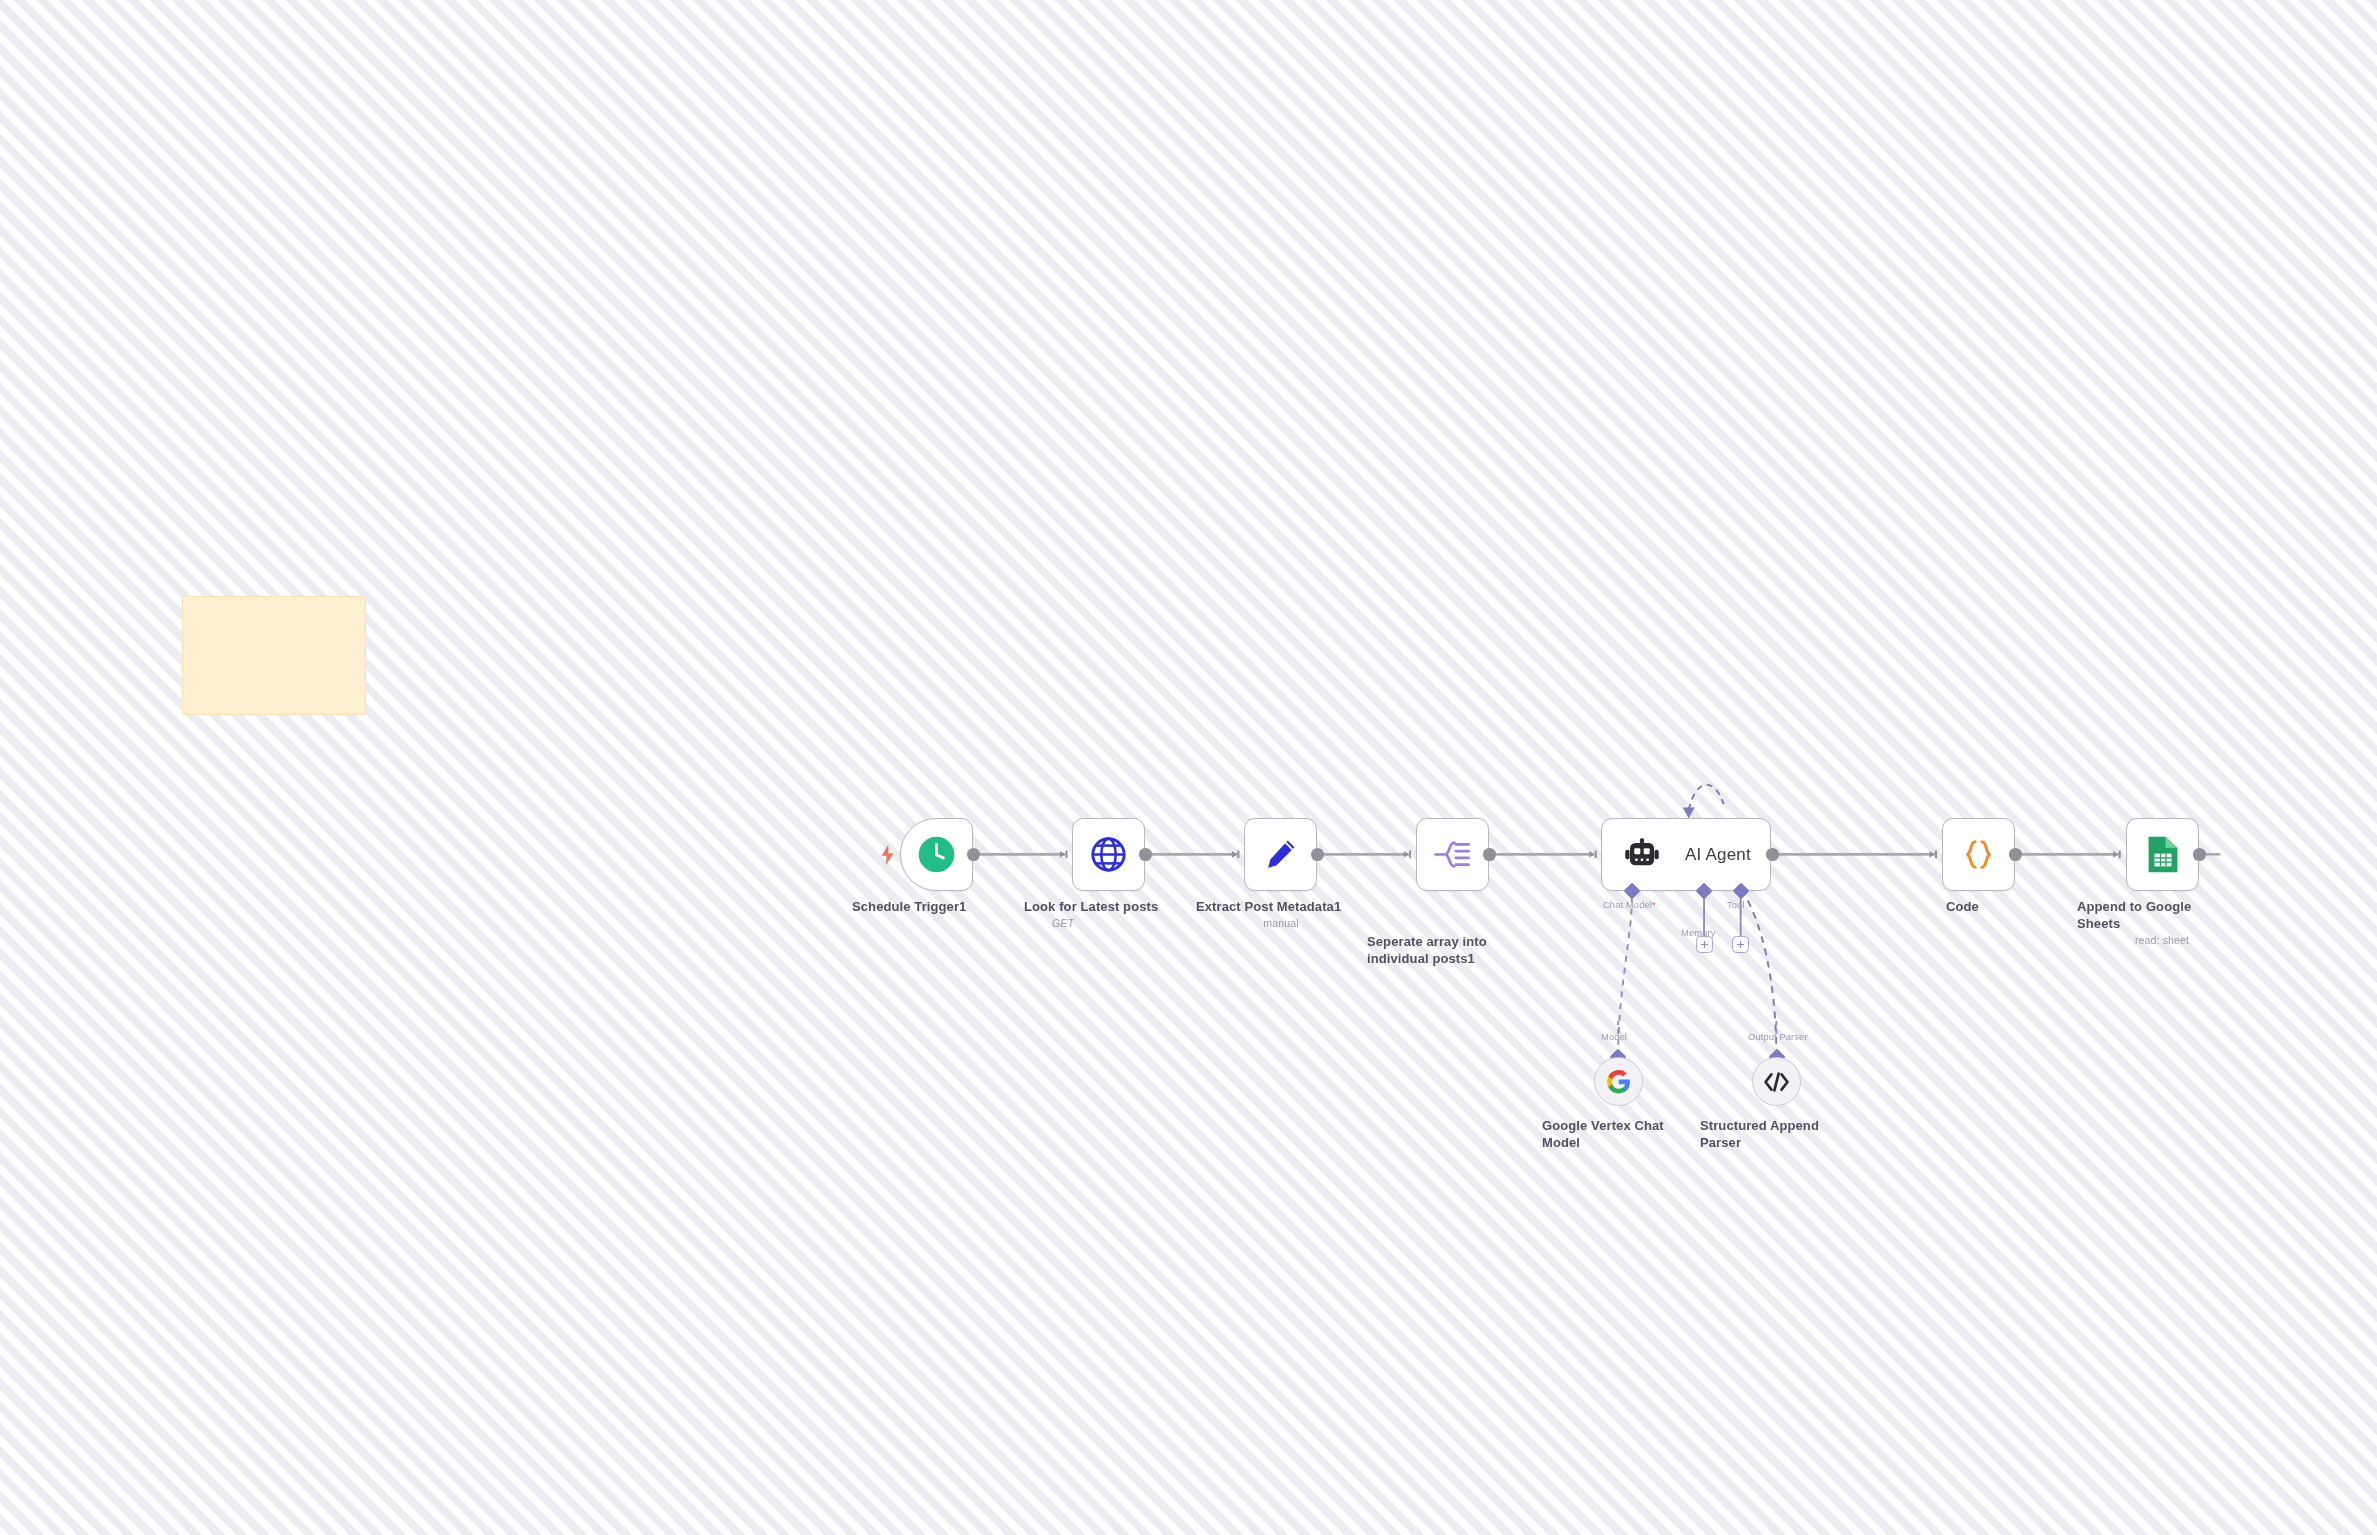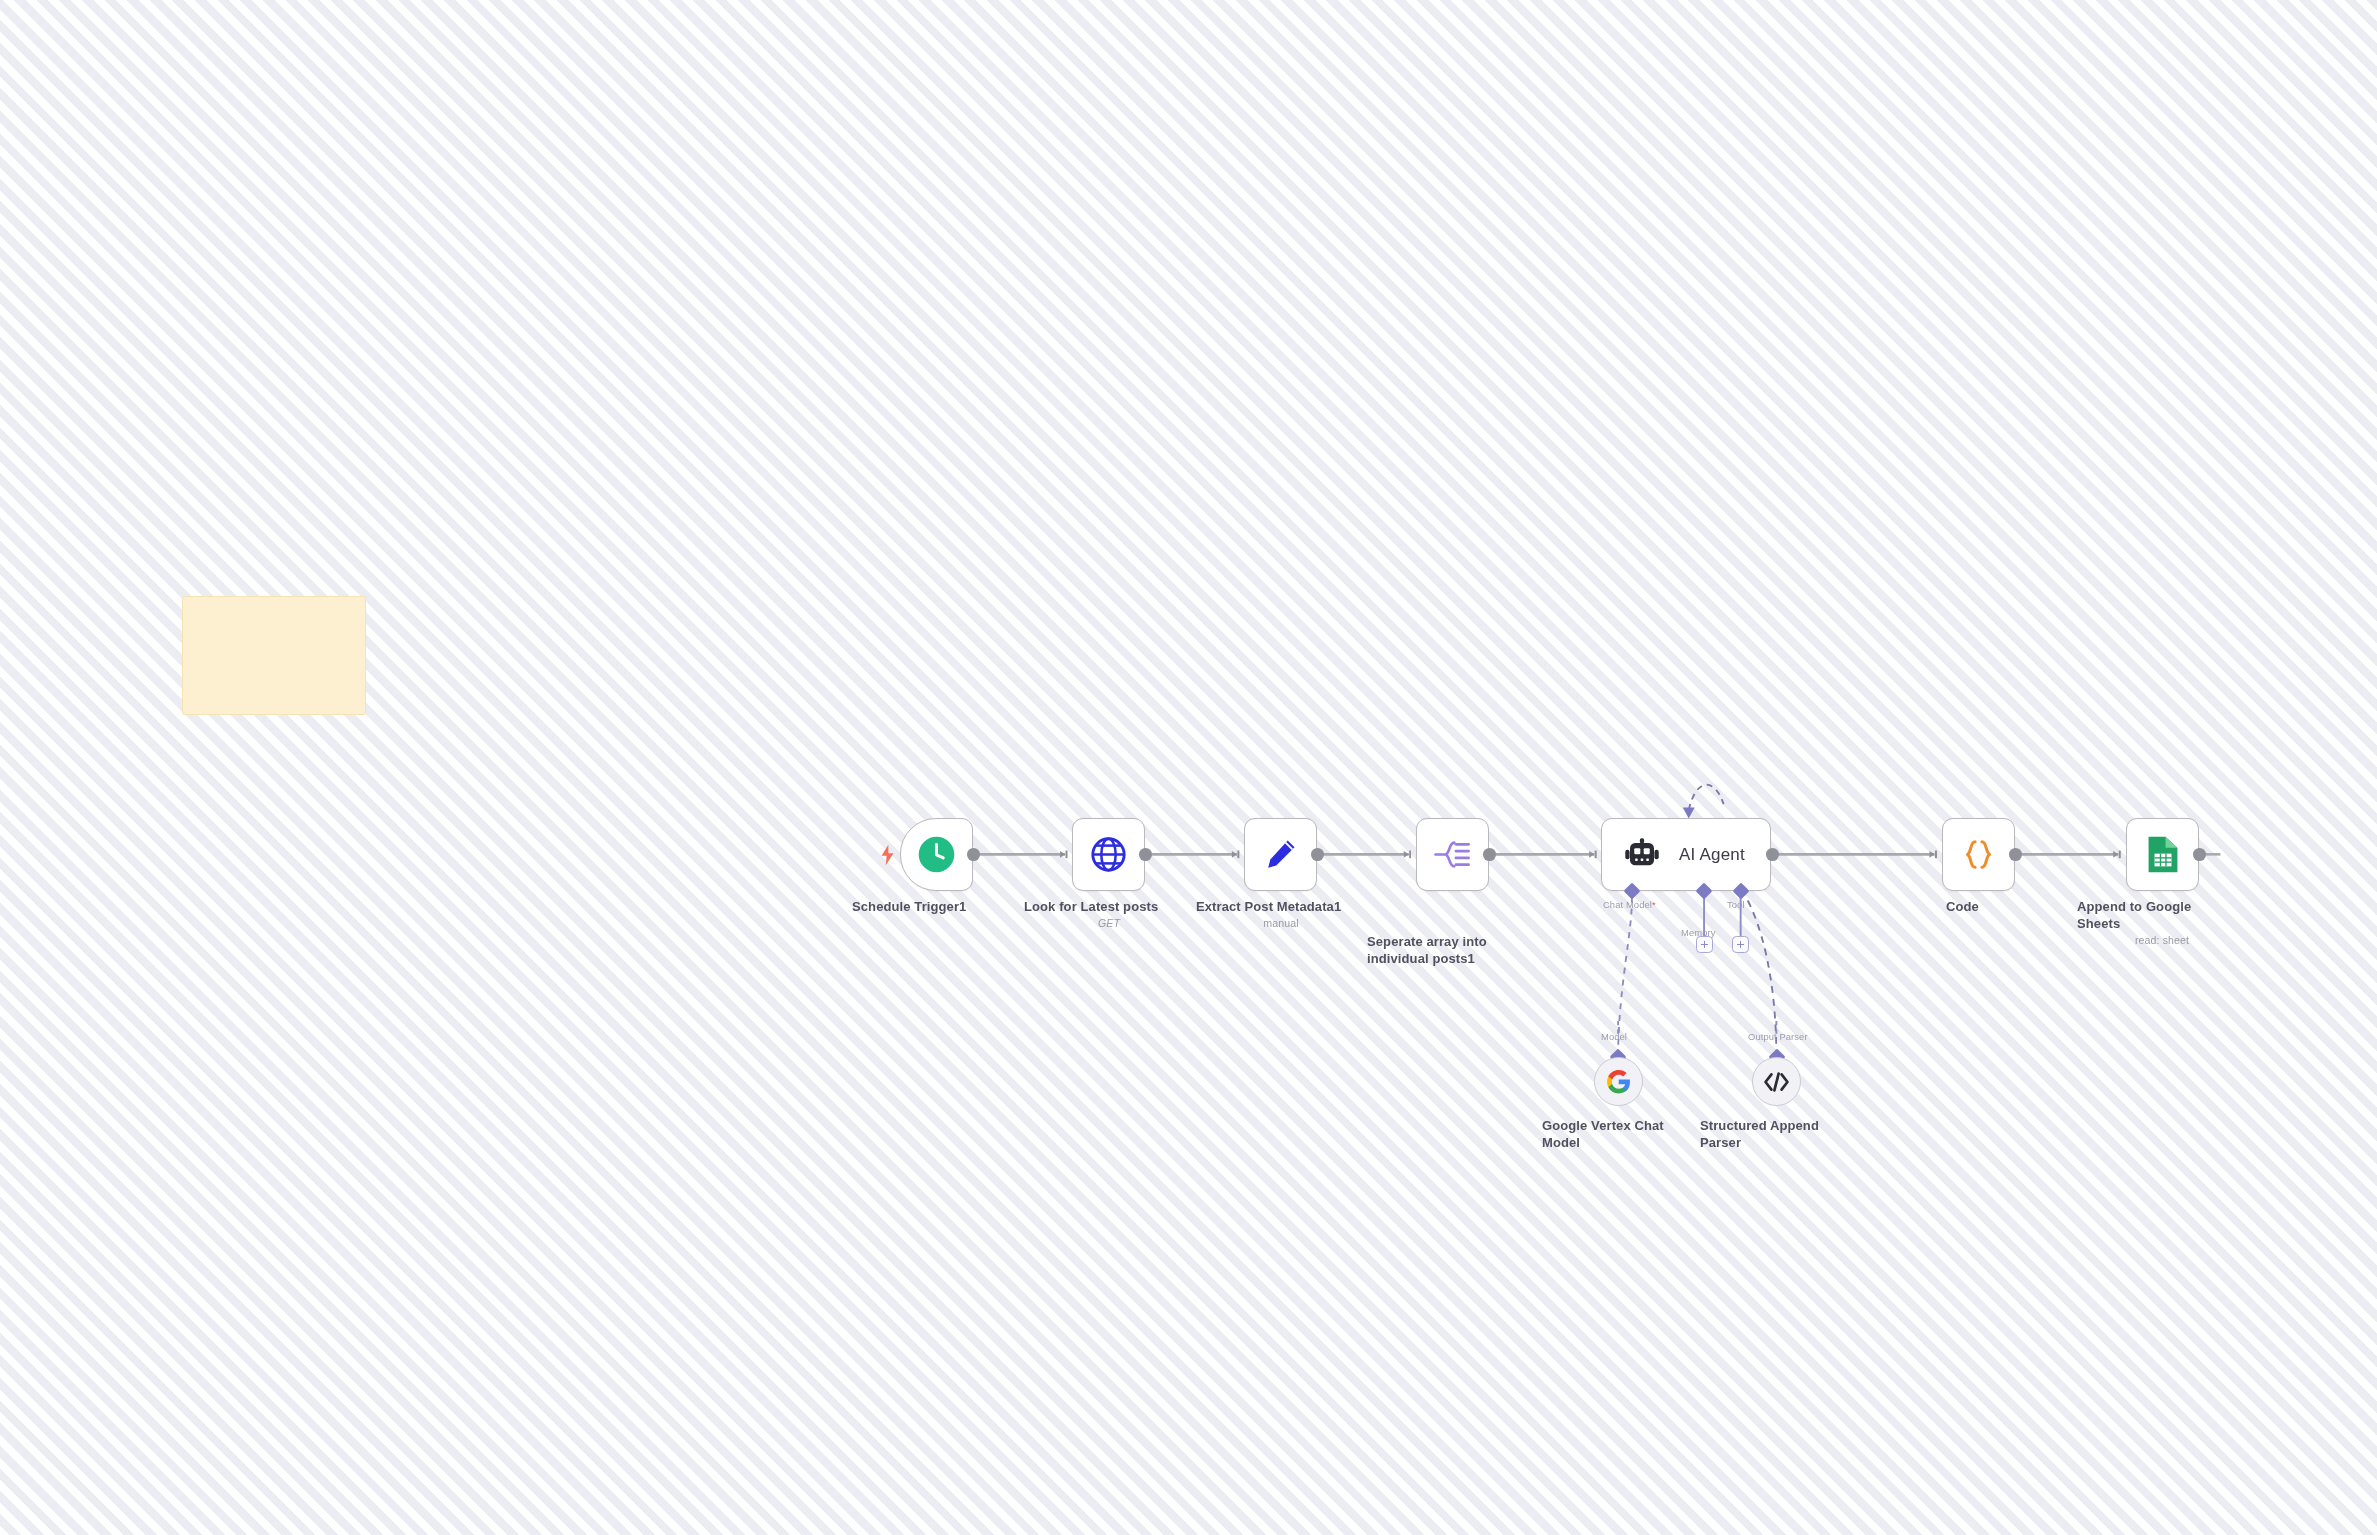--- a/index.html
+++ b/index.html
@@ -47,21 +47,21 @@
     justify-content: center;
     box-shadow: 0 0.9px 1.7px rgba(40,40,60,0.05);
   }
   .node.trigger {
     border-top-left-radius: 36px;
     border-bottom-left-radius: 36px;
   }
   .node.wide {
     justify-content: flex-start;
     padding-left: 22px;
-    gap: 19px;
+    gap: 25px;
   }
   .node-title {
     position: absolute;
     text-align: left;
     font-size: 13px;
     font-weight: 600;
     color: #50515e;
     letter-spacing: 0.1px;
     line-height: 1.28;
     white-space: pre-line;
@@ -197,21 +197,21 @@
         <circle cx="23" cy="23" r="18.5" fill="none" stroke="#2d2de0" stroke-width="3.4"></circle>
         <ellipse cx="23" cy="23" rx="8.5" ry="18.5" fill="none" stroke="#2d2de0" stroke-width="3"></ellipse>
         <line x1="4.5" y1="23" x2="41.5" y2="23" stroke="#2d2de0" stroke-width="3"></line>
         <line x1="8" y1="12.5" x2="38" y2="12.5" stroke="#2d2de0" stroke-width="3"></line>
         <line x1="8" y1="33.5" x2="38" y2="33.5" stroke="#2d2de0" stroke-width="3"></line>
       </svg>
     </span>
   </div>
   <div class="dot-out" style="left:1139px; top:848px;"></div>
   <div class="node-title" style="left:1024px; top:899px; width:170px;">Look for Latest posts</div>
-  <div class="node-subtitle" style="left:1024px; top:917px; width:170px;font-style:italic;">GET</div>
+  <div class="node-subtitle" style="left:978px; top:917px; width:170px;font-style:italic;">GET</div>
 
   <div class="node" style="left:1244px; top:818px; width:73px; height:73px;">
     <span>
       <svg width="39" height="39" viewBox="0 0 46 46" class="icon">
         <path d="M31.5 6.5 L39.5 14.5 L18 36 L8.5 38.5 L11 29 Z" fill="#2c2ce0"></path>
         <path d="M29 9 L37 17" stroke="#ffffff" stroke-width="2.2"></path>
       </svg>
     </span>
   </div>
   <div class="dot-out" style="left:1311px; top:848px;"></div>

